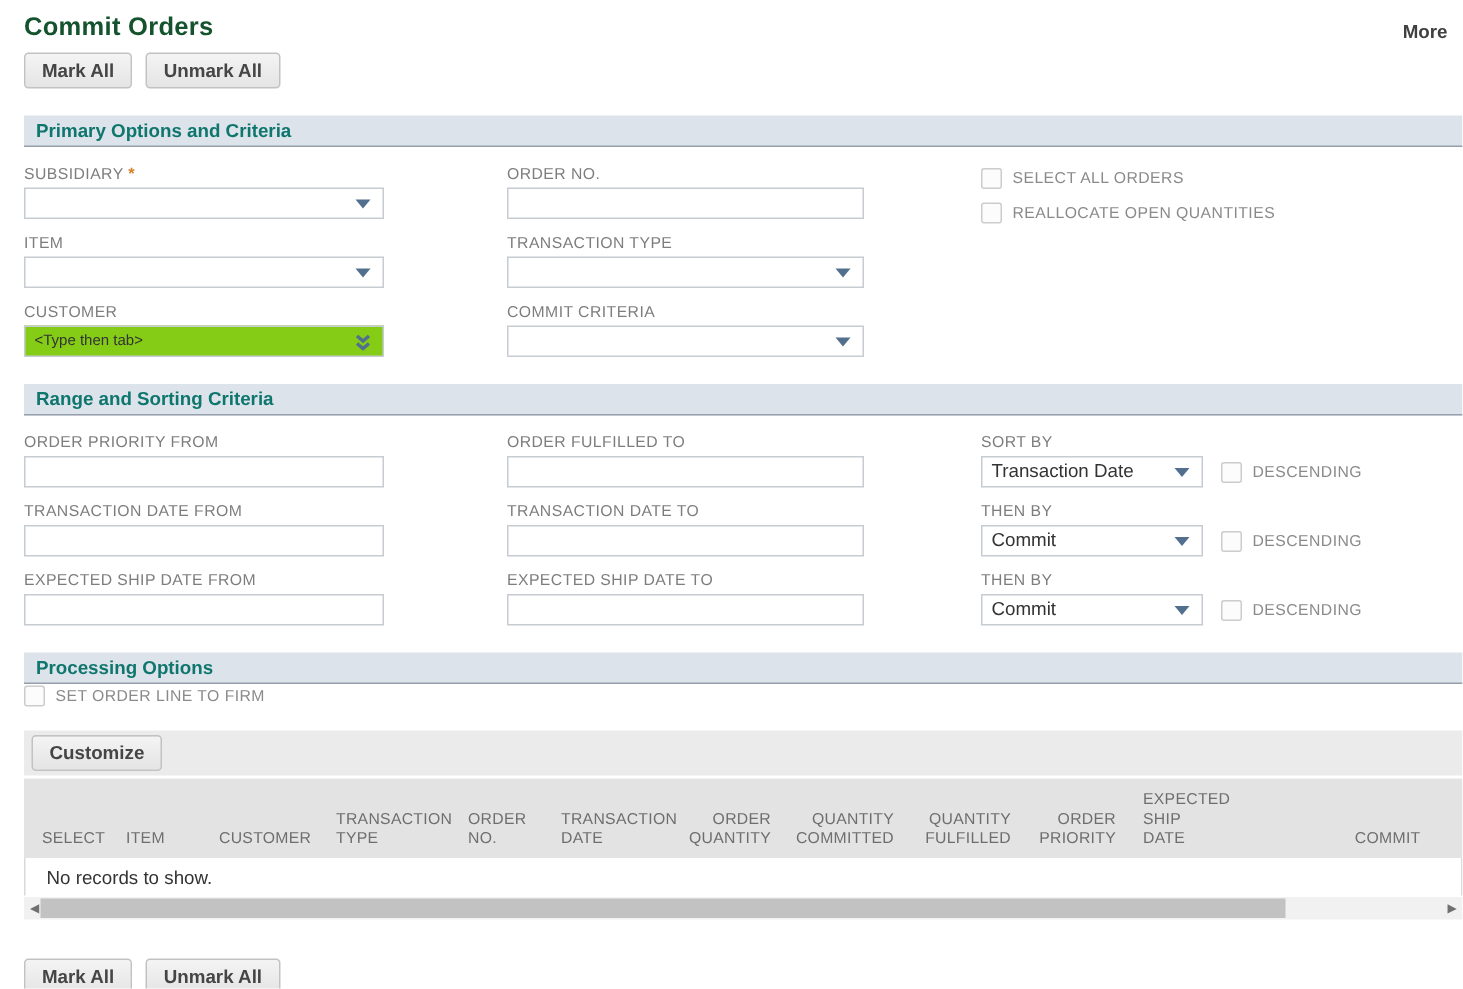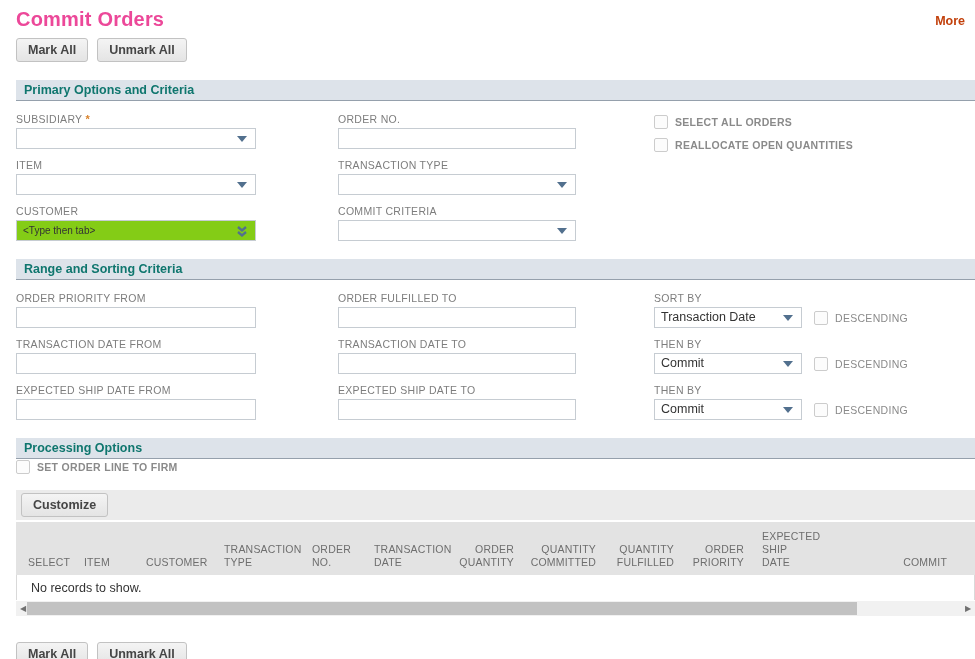--- a/index.html
+++ b/index.html
@@ -2,22 +2,22 @@
 <html><head>
 <meta charset="utf-8">
 <style>
   * { margin:0; padding:0; box-sizing:border-box; }
   html,body { width:975px; height:659px; background:#fff; overflow:hidden;
               font-family:"Liberation Sans", sans-serif; }
   .page { width:975px; height:659px; padding-left:16px; position:relative; }
 
   
   .hdr { display:flex; justify-content:space-between; align-items:flex-start; padding-top:8px; }
-  .title { font-size:20px; font-weight:bold; color:#ec4899; letter-spacing:.2px; }
-  .more { font-size:12.5px; color:#c2410c; font-weight:bold; padding:6px 10px 0 0; cursor:pointer; }
+  .title { font-size:17px; font-weight:bold; color:#14532d; letter-spacing:.2px; }
+  .more { font-size:12.5px; color:#404040; font-weight:bold; padding:6px 10px 0 0; cursor:pointer; }
 
   
   .btnrow { margin-top:7px; display:flex; gap:9px; }
   .btn { display:inline-block; background:linear-gradient(#f4f4f4,#e4e4e4); border:1px solid #c2c2c2;
          border-radius:3px; padding:4px 11px; font-size:12.5px; font-weight:bold; color:#454545; cursor:pointer; }
 
   
   .secbar { margin-top:18px; background:#dde3ea; border-bottom:1px solid #95a0ac; height:21px;
             display:flex; align-items:center; padding-left:8px;
             font-size:12.5px; font-weight:bold; color:#0f766e; }
@@ -33,21 +33,21 @@
          font-size:12.5px; color:#333; line-height:19px; padding:0 24px 0 6px; cursor:pointer;
          white-space:nowrap; overflow:hidden; }
   .sel .arrow { position:absolute; right:8px; top:7px; width:0; height:0;
                 border-left:5.5px solid transparent; border-right:5.5px solid transparent;
                 border-top:6.5px solid #52708e; }
   .sel.narrow { width:148px; }
   .combo { position:relative; width:240px; height:21px; border:1px solid #c6ccd2; background:#84cc16;
            font-size:10px; color:#333; line-height:19px; padding:0 24px 0 6px; cursor:text; }
   .combo svg { position:absolute; right:6px; top:3px; }
 
-  .cbrow { display:flex; align-items:center; margin-bottom:9px;font-weight:bold; }
+  .cbrow { display:flex; align-items:center; margin-bottom:9px; }
   .cb { width:14px; height:14px; border:1px solid #ccc; background:#fcfcfc; border-radius:2px;
         display:inline-block; flex:0 0 auto; cursor:pointer; }
   .cblab { font-size:10.5px; color:#8a8a8a; letter-spacing:.3px; margin-left:7px; white-space:nowrap; }
 
   .sortrow { display:flex; align-items:center; gap:0; }
   .sortrow .cb { margin-left:12px; }
 
   
   .tablewrap { margin-top:16px; }
   .toolbar { background:#ebebeb; height:30px; display:flex; align-items:center; padding-left:5px; }

